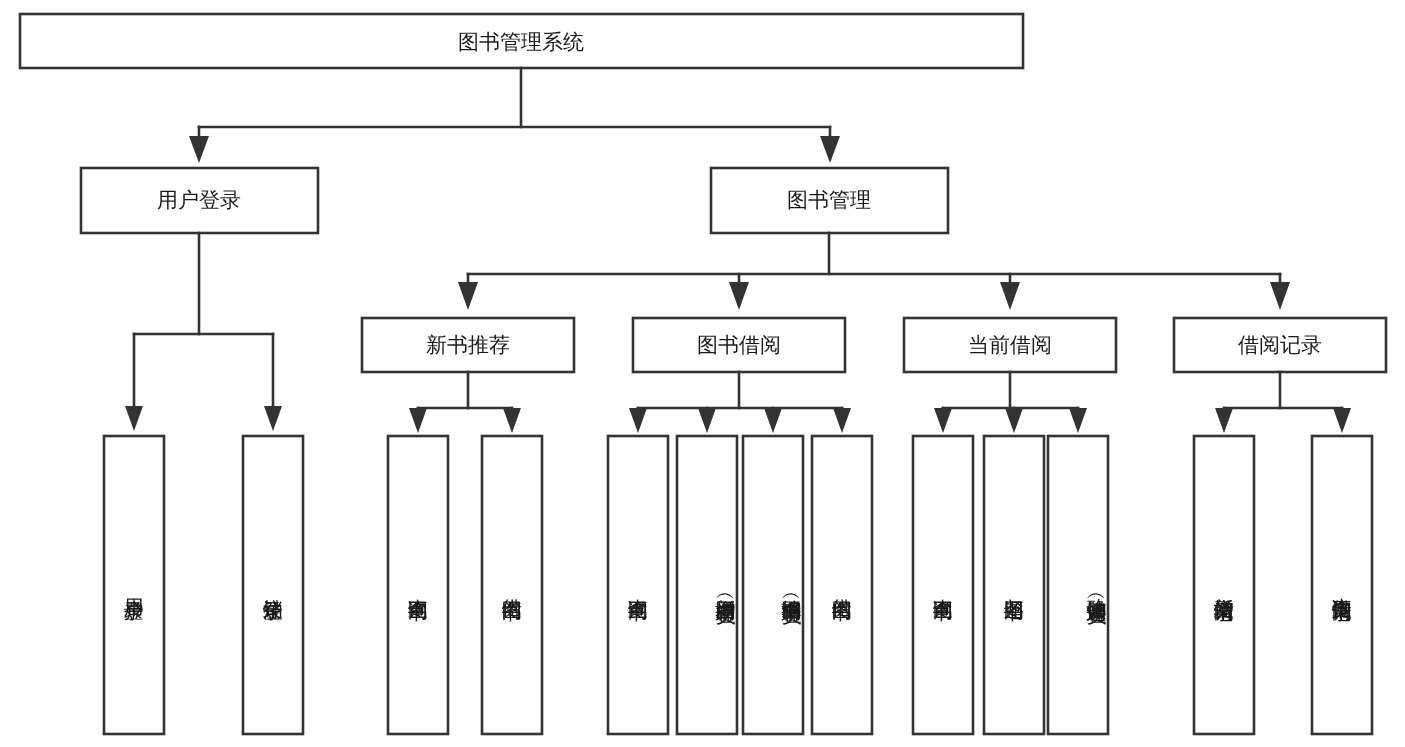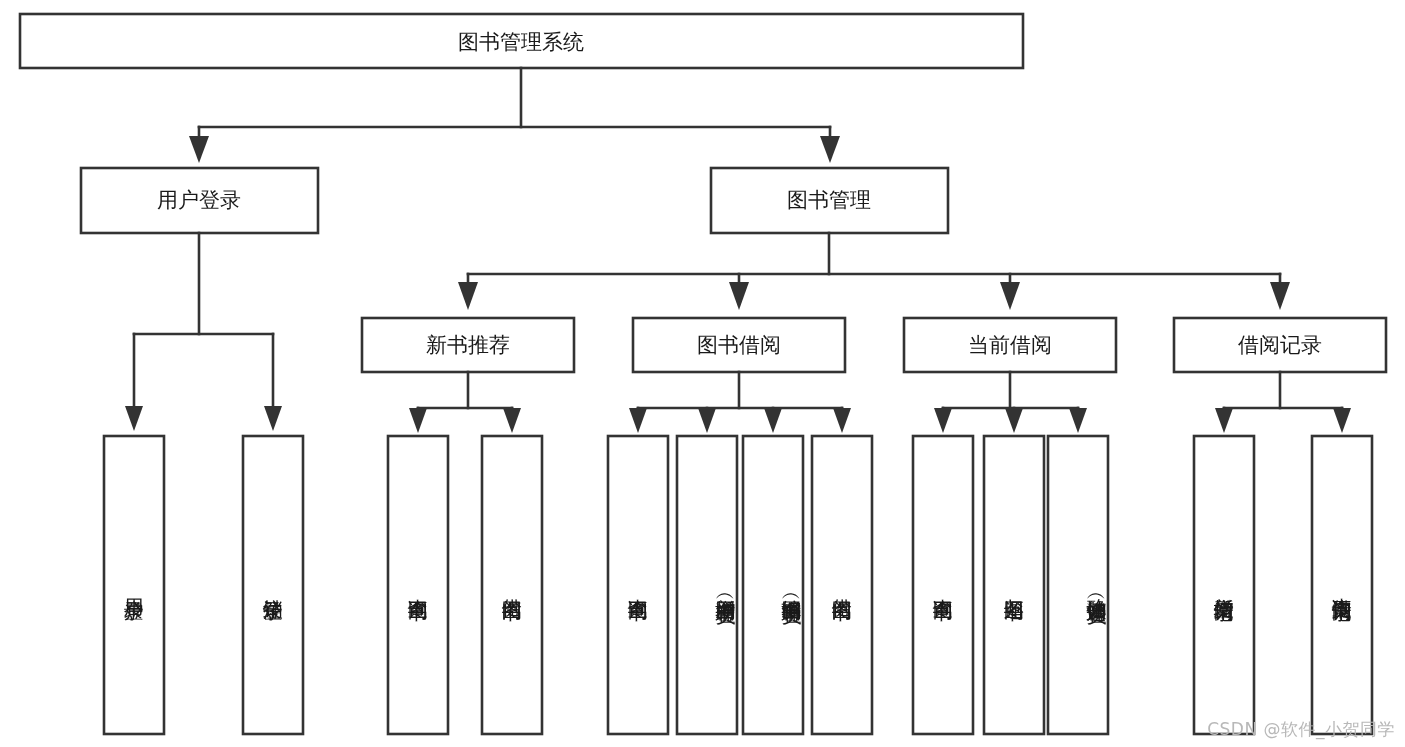--- a/index.html
+++ b/index.html
@@ -196,14 +196,13 @@
   <div class="leaf-label" style="left: 743px; top: 440px; width: 60px; height: 294px; align-items: flex-start; display: flex; justify-content: center;">编辑图书（管理员）</div>
   <div class="leaf-label" style="left: 812px; top: 436px; width: 60px; height: 298px; display: flex; align-items: center; justify-content: center;">借阅图书</div>
 
   <div class="leaf-label" style="left: 913px; top: 436px; width: 60px; height: 298px; display: flex; align-items: center; justify-content: center;">查询图书</div>
   <div class="leaf-label" style="left: 984px; top: 436px; width: 60px; height: 298px; display: flex; align-items: center; justify-content: center;">归还图书</div>
   <div class="leaf-label" style="left: 1048px; top: 440px; width: 60px; height: 294px; align-items: flex-start; display: flex; justify-content: center;">确认归还（管理员）</div>
 
   <div class="leaf-label" style="left: 1194px; top: 436px; width: 60px; height: 298px; display: flex; align-items: center; justify-content: center;">新增借阅记录</div>
   <div class="leaf-label" style="left: 1312px; top: 436px; width: 60px; height: 298px; display: flex; align-items: center; justify-content: center;">查询借阅记录</div>
 
-  <div class="watermark">CSDN @软件_小贺同学</div>
 </div>
 
 </body></html>

